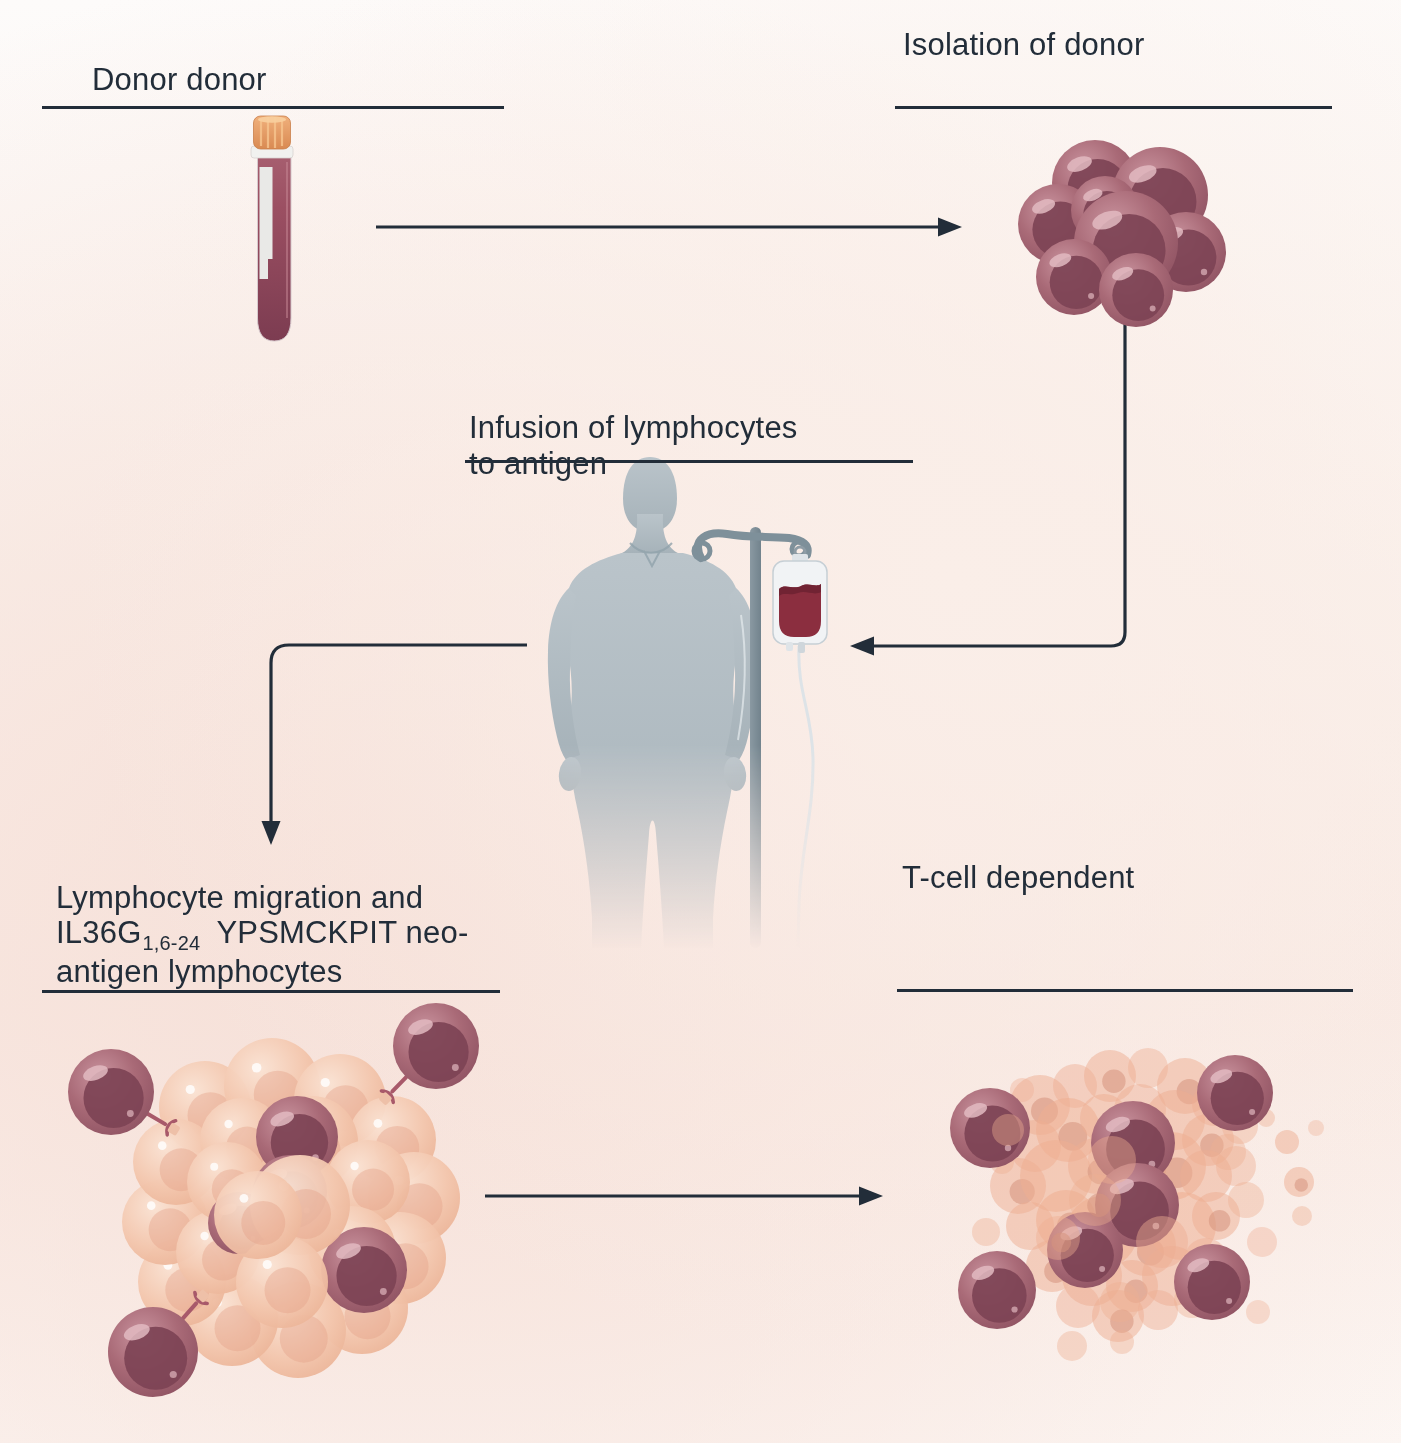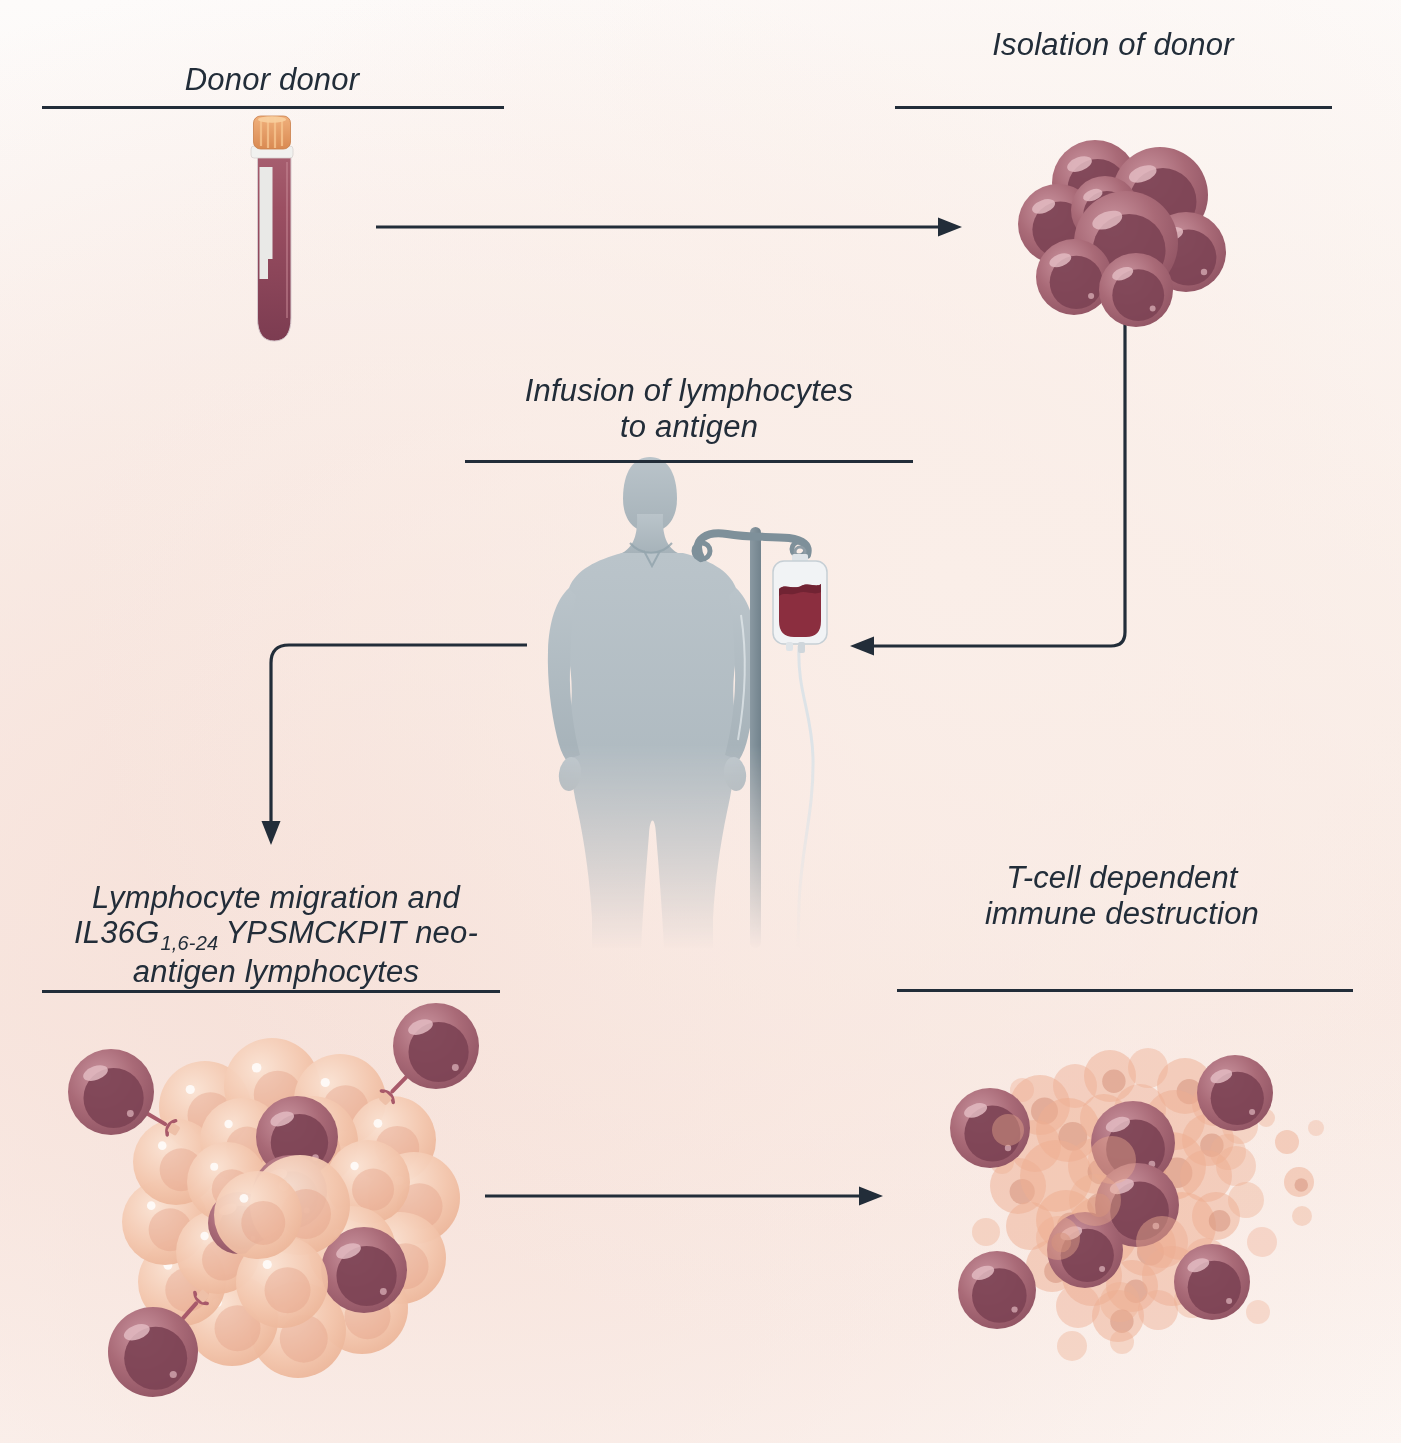--- a/index.html
+++ b/index.html
@@ -12,28 +12,26 @@
     background-image:
       radial-gradient(90% 80% at 68% 40%, rgba(250,238,232,1) 0%, rgba(250,238,232,0) 70%),
       radial-gradient(110% 90% at 30% 65%, rgba(246,224,216,1) 0%, rgba(246,224,216,0) 75%),
       linear-gradient(180deg, #fdfbfa 0%, #faf1ec 40%, #f9ebe5 70%, #fcf6f3 100%);
   }
   #art{position:absolute;left:0;top:0;}
   .stage-label{
     position:absolute;
     font-size:31px;
     color:#222d39;
-    text-align:center;
     letter-spacing:.2px;
-    font-style:italic;
   }
   .lh35{line-height:35px;}
   .lh36{line-height:36px;}
   .lh34{line-height:34px;}
-  .sub{font-size:20px;position:relative;top:7px;margin:0 7px 0 1px;}
+  .sub{font-size:20px;position:relative;top:7px;margin:0 16px 0 1px;}
   .rule{
     position:absolute;height:3px;background:#222d39;
   }
 </style>
 </head>
 <body>
 
 <div id="canvas">
 
   <svg id="art" width="1401" height="1443" viewBox="0 0 1401 1443">
@@ -379,34 +377,33 @@
   <div class="stage-label lh34" style="left:92px;top:63px;width:360px">
     <span>Donor donor</span>
   </div>
   <div class="rule" style="left:42px;top:106px;width:462px"></div>
 
   <div class="stage-label lh35" style="left:903px;top:27px;width:420px">
     <div>Isolation of donor</div>
   </div>
   <div class="rule" style="left:895px;top:106px;width:437px"></div>
 
-  <div class="stage-label lh36" style="left:469px;top:373px;width:440px">
+  <div class="stage-label lh36" style="left:469px;top:410px;width:440px">
     <div>Infusion of lymphocytes</div>
     <div>to antigen</div>
   </div>
   <div class="rule" style="left:465px;top:460px;width:448px"></div>
 
   <div class="stage-label lh35" style="left:56px;top:880px;width:440px">
     <div>Lymphocyte migration and</div>
     <div>
       <span>IL36G</span><span class="sub">1,6-24</span><span>YPSMCKPIT neo-</span>
     </div>
     <div>antigen lymphocytes</div>
   </div>
   <div class="rule" style="left:42px;top:990px;width:458px"></div>
 
   <div class="stage-label lh36" style="left:902px;top:860px;width:440px">
     <div>T-cell dependent</div>
-    <div>immune destruction</div>
   </div>
   <div class="rule" style="left:897px;top:989px;width:456px"></div>
 
 </div>
 
 </body></html>

